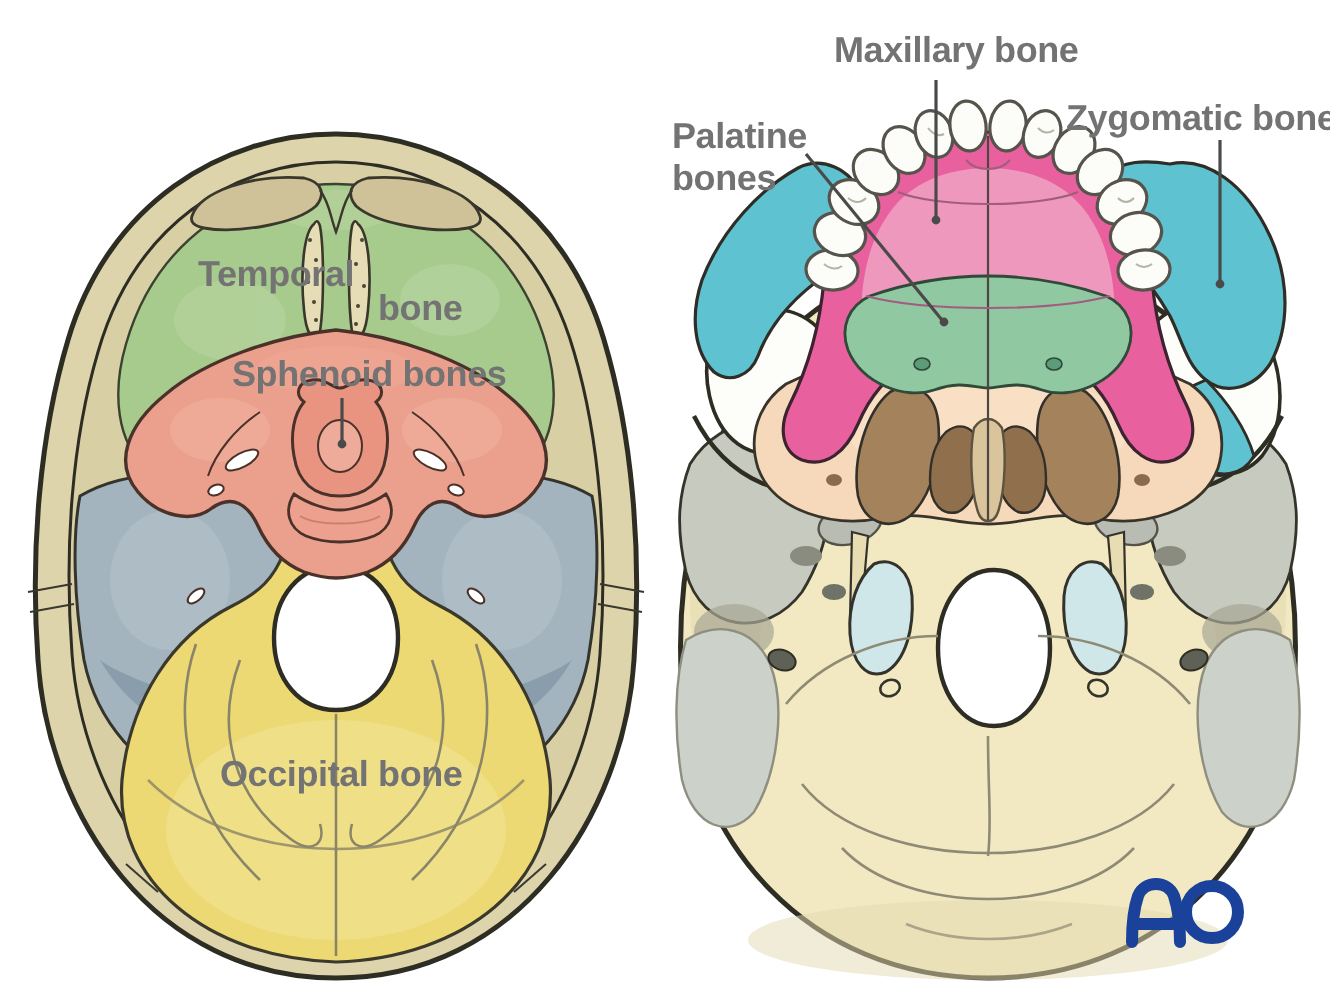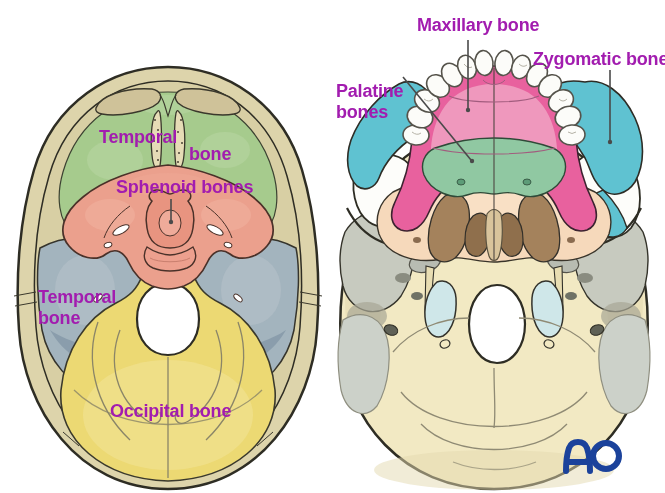--- a/index.html
+++ b/index.html
@@ -3,23 +3,23 @@
 <meta charset="utf-8">
 <style>
   html,body{margin:0;padding:0;background:#fff;}
   .stage{
     position:relative;width:665px;height:493px;background:#ffffff;
     font-family:"Liberation Sans",sans-serif;overflow:hidden;
   }
   .stage svg{position:absolute;left:0;top:0;}
   .lbl{
     position:absolute;font-size:18px;font-weight:700;letter-spacing:-0.2px;
-    color:#a21caf;line-height:21px;white-space:nowrap;
+    color:#737373;line-height:21px;white-space:nowrap;
   }
-  .lbl.wrap{white-space:normal;margin-top:23px;}
+  .lbl.wrap{white-space:normal;}
 </style>
 </head>
 <body>
 
 <div class="stage">
 
 <svg width="665" height="493" viewBox="0 0 665 493">
 
   <g>
     <path d="M168,67 C225,67 282,102 302,170 C316,217 321,275 317,330 C312,408 259,489 168,489 C77,489 24,408 19,330 C15,275 20,217 34,170 C54,102 111,67 168,67 Z" fill="#ddd4ab" stroke="#2e2d24" stroke-width="2.5"></path>
@@ -229,18 +229,17 @@
     <title>AO</title>
     <path d="M566,471 C566,461 567,454 569,448 C572,440 584,440 587,448 C589,454 590,461 590,471"></path>
     <path d="M567,462 L589,462"></path>
     <circle cx="606" cy="456" r="13"></circle>
   </g>
 </svg>
 
   <div class="lbl" style="left:99px;top:127px;">Temporal</div>
   <div class="lbl" style="left:189px;top:144px;">bone</div>
   <div class="lbl" style="left:116px;top:177px;">Sphenoid bones</div>
-  <div class="lbl wrap" style="left:38px;top:264px;width:100px;">Temporal bone</div>
-  <div class="lbl" style="left:110px;top:377px;margin-top:24px;">Occipital bone</div>
+  <div class="lbl" style="left:110px;top:377px;">Occipital bone</div>
   <div class="lbl" style="left:417px;top:15px;">Maxillary bone</div>
   <div class="lbl wrap" style="left:336px;top:58px;width:90px;">Palatine bones</div>
   <div class="lbl" style="left:533px;top:49px;">Zygomatic bone</div>
 </div>
 
 </body></html>

